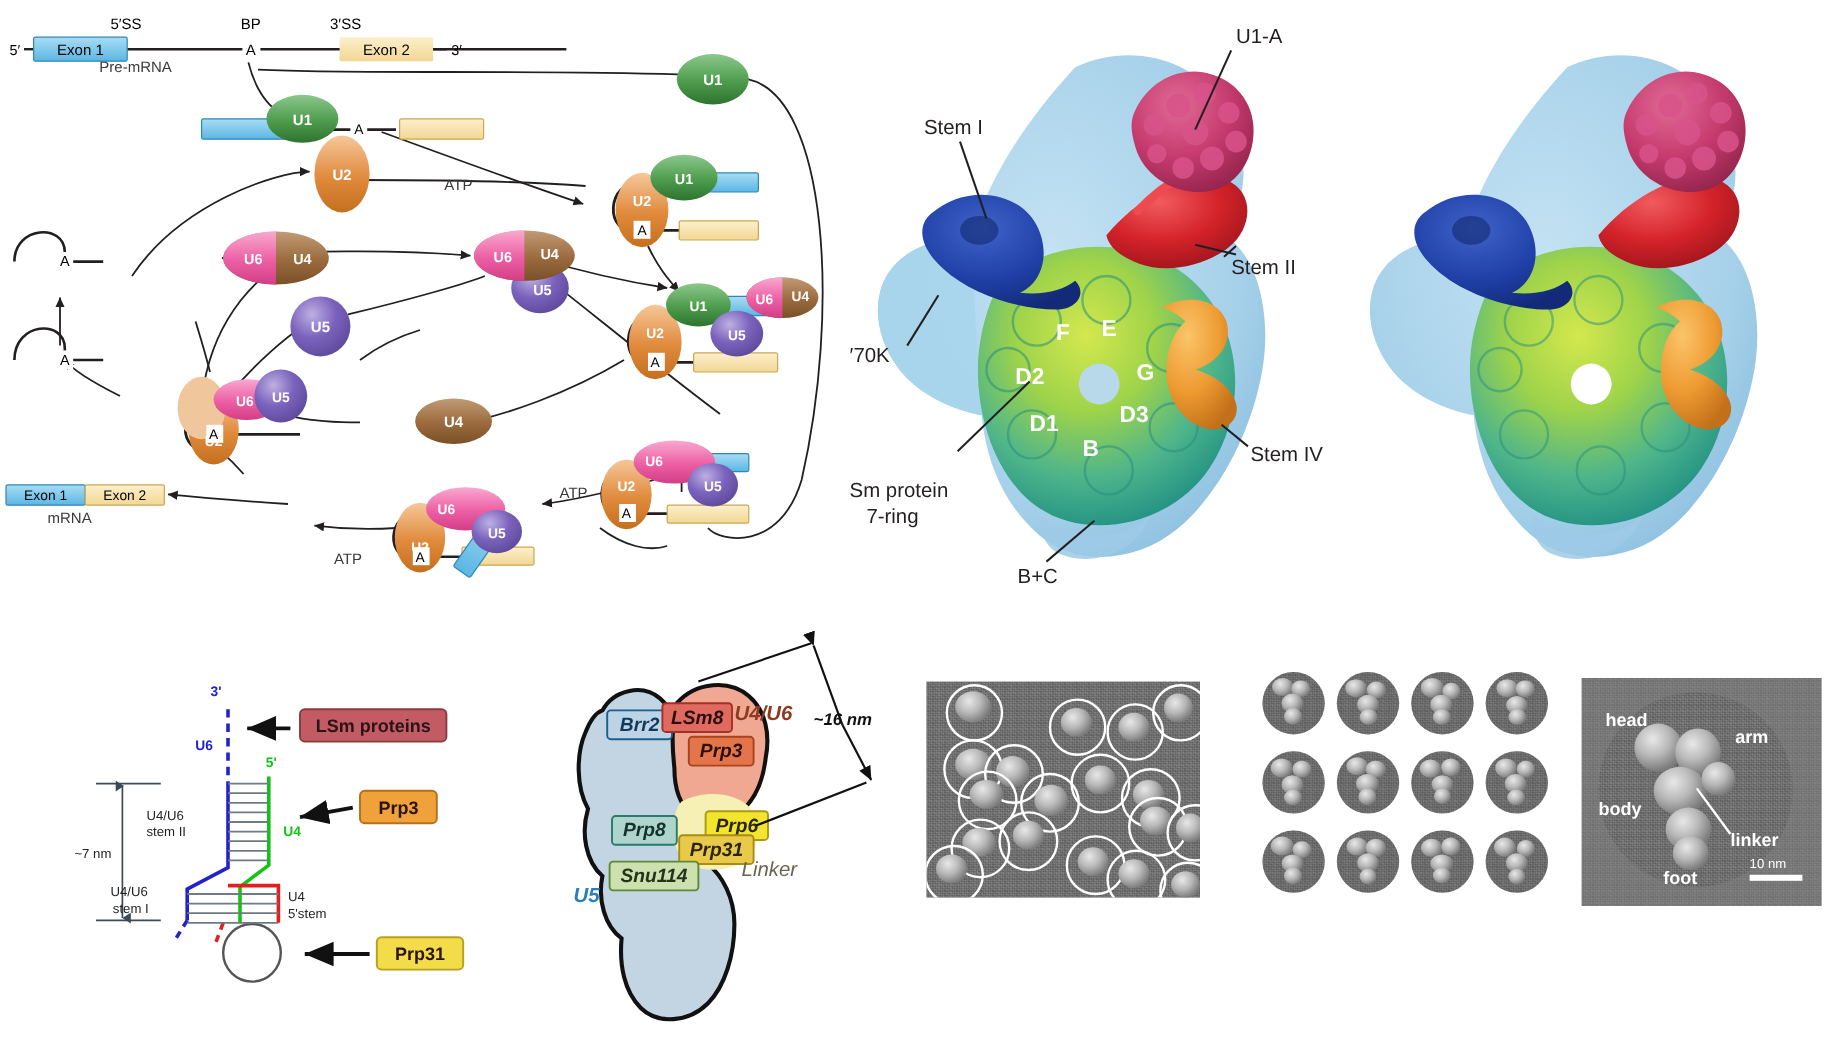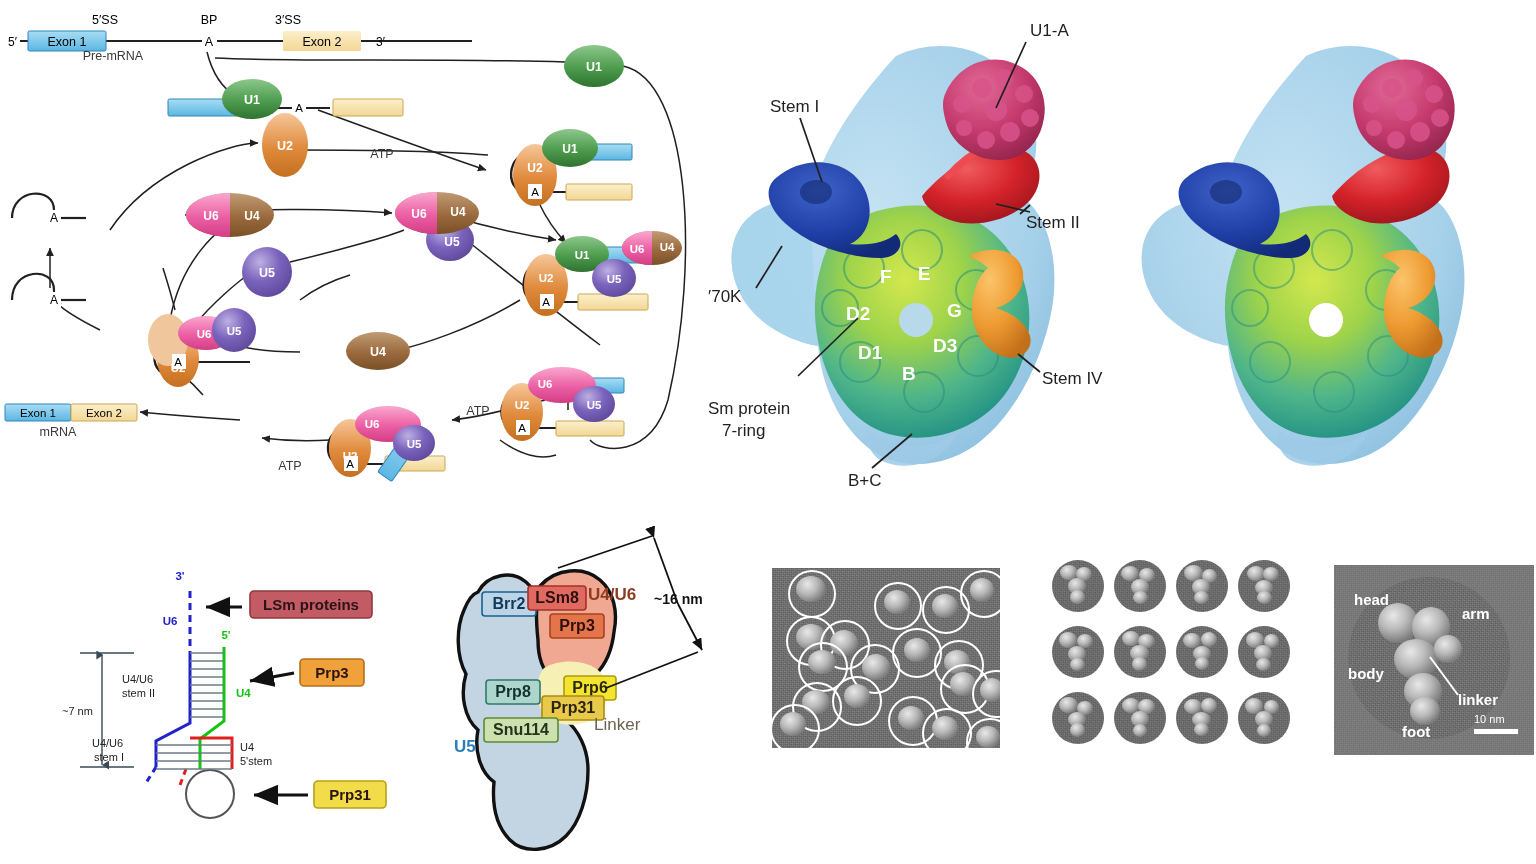--- a/index.html
+++ b/index.html
@@ -13,26 +13,26 @@
   #panel-cycle{left:0;top:0;width:710px;height:520px;}
 
   
   #panel-u1-labeled{left:700px;top:0;width:440px;height:540px;}
   #panel-u1-plain{left:1130px;top:0;width:406px;height:540px;}
 
   
   #panel-rna{left:60px;top:555px;width:370px;height:305px;}
 
   
-  #panel-cartoon{left:416px;top:528px;width:340px;height:336px;}
+  #panel-cartoon{left:440px;top:528px;width:340px;height:336px;font-style:italic;}
 
   
   #panel-micrograph{left:772px;top:568px;width:228px;height:180px;}
   #panel-classes{left:1052px;top:560px;width:236px;height:192px;}
-  #panel-avg{left:1318px;top:565px;width:200px;height:190px;margin-left:16px;}
+  #panel-avg{left:1318px;top:565px;width:200px;height:190px;}
 
   .mg-frame{width:100%;height:100%;position:relative;overflow:hidden;background:#6f6f6f;}
   .noise{position:absolute;inset:0;
     background-image:
       repeating-linear-gradient(0deg,rgba(255,255,255,.055) 0 1px,rgba(0,0,0,.055) 1px 2px),
       repeating-linear-gradient(90deg,rgba(255,255,255,.05) 0 1px,rgba(0,0,0,.05) 1px 2px),
       repeating-linear-gradient(37deg,rgba(255,255,255,.04) 0 1px,rgba(0,0,0,.045) 1px 3px);
   }
   .circle-pick{position:absolute;border:2.2px solid #fff;border-radius:50%;}
   .blob{position:absolute;border-radius:50%;

